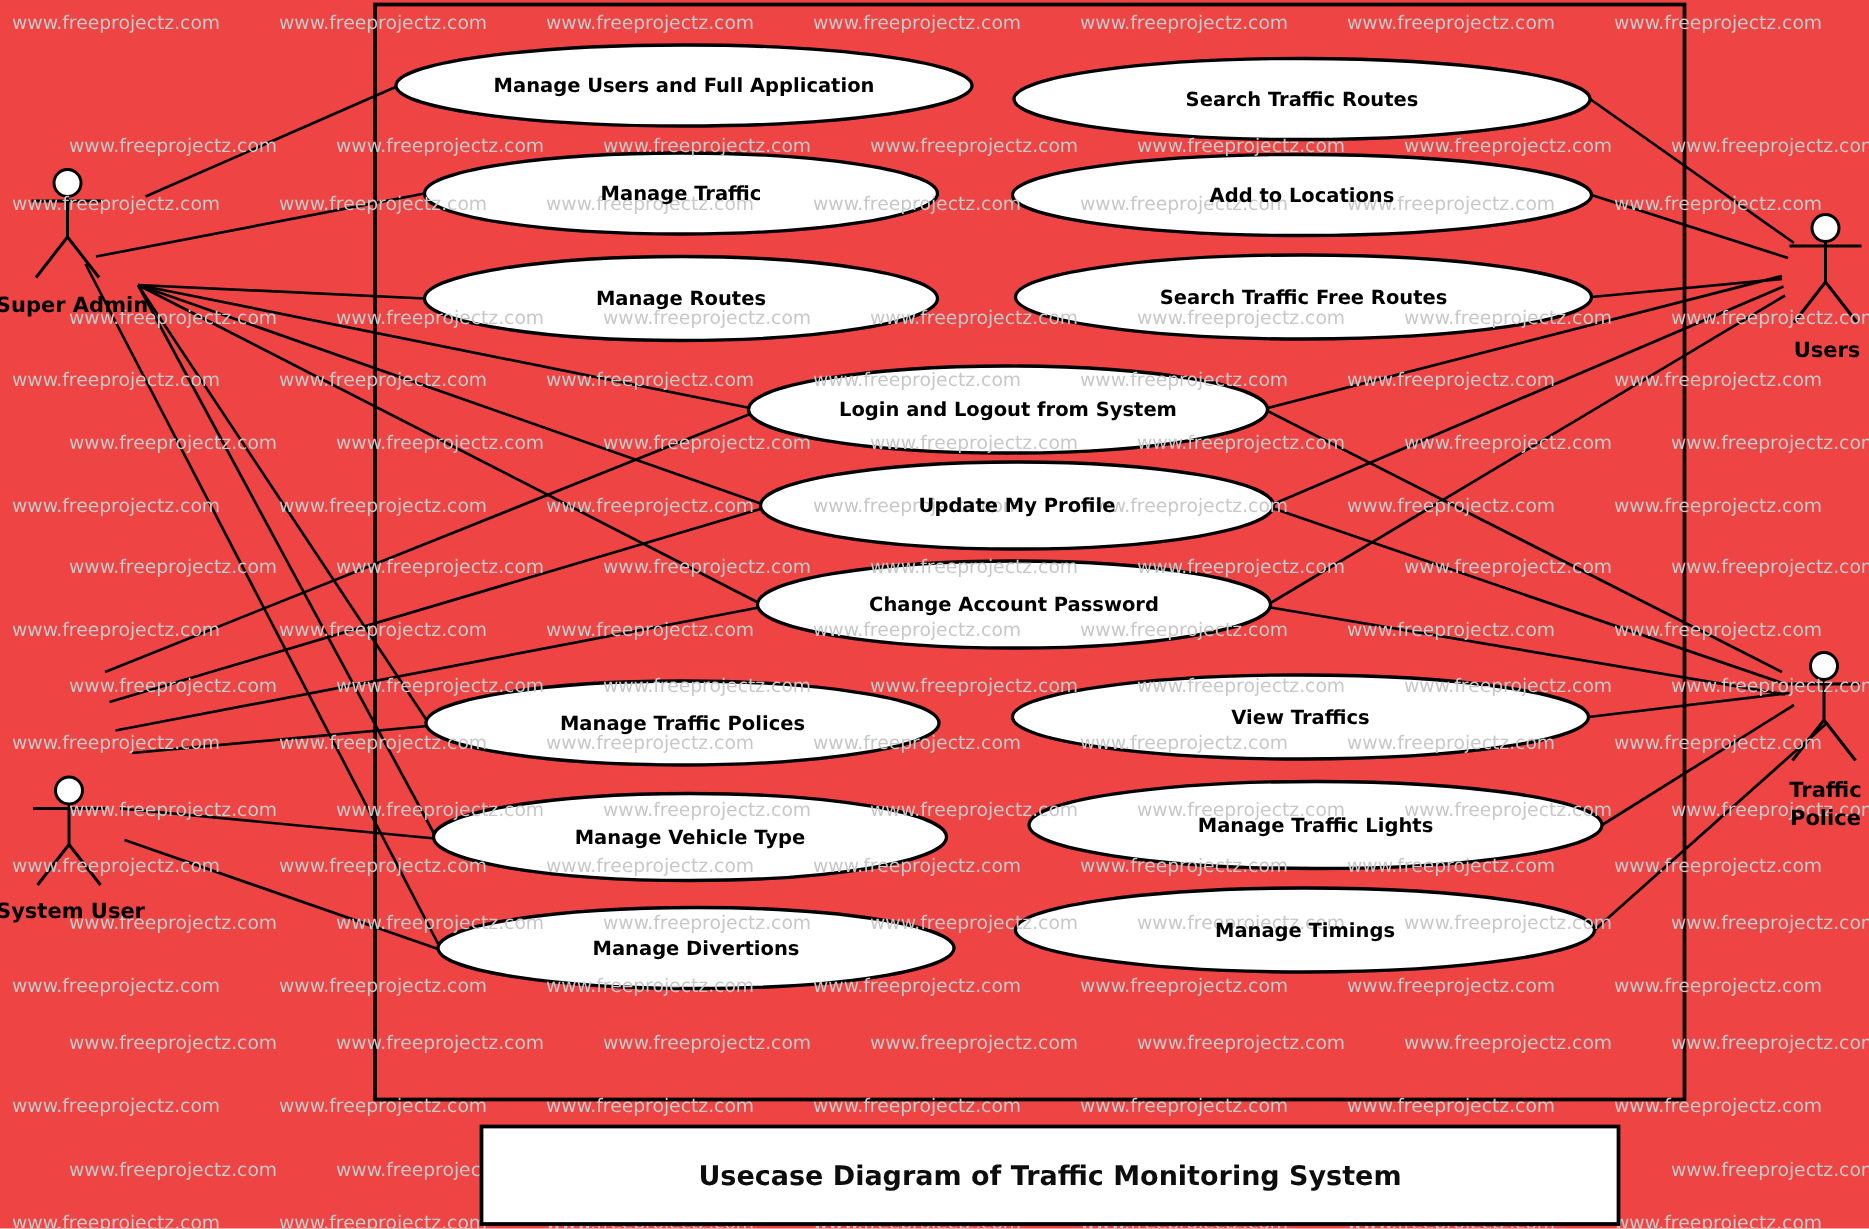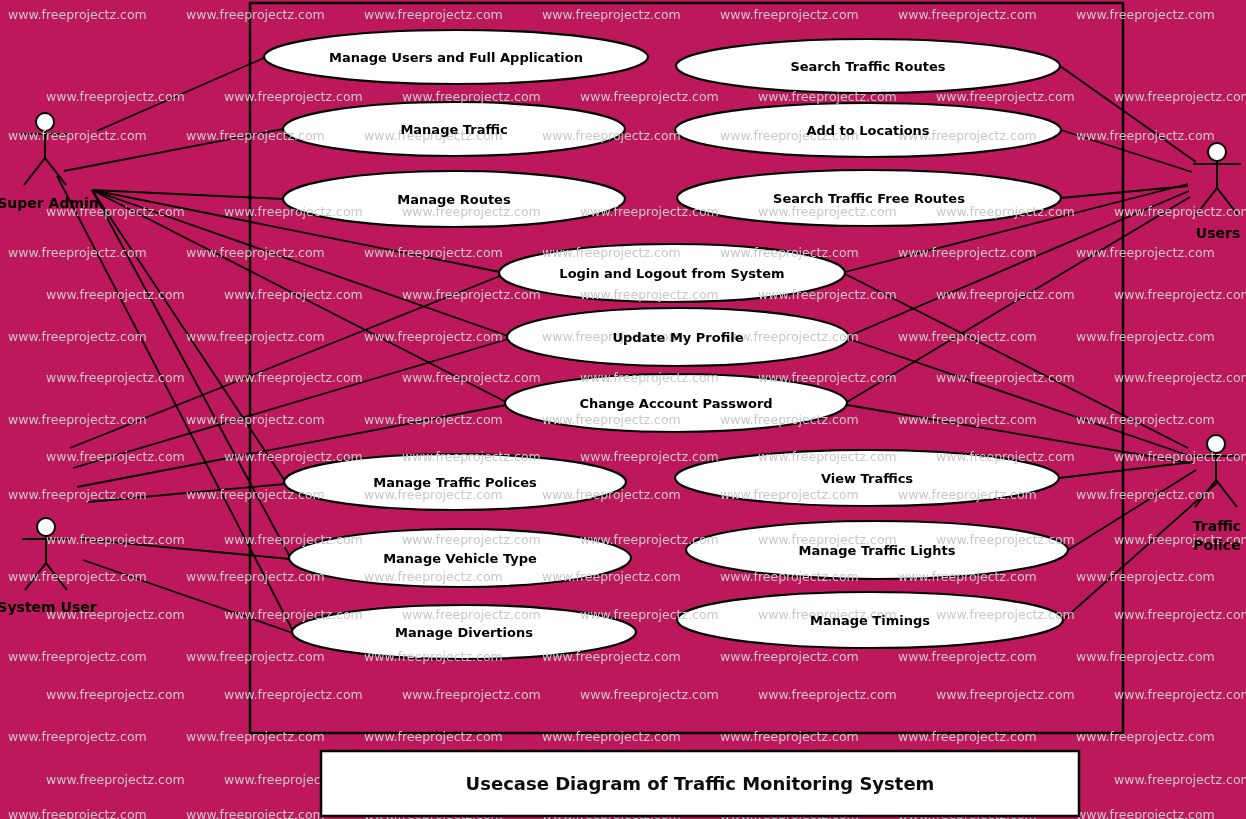--- a/index.html
+++ b/index.html
@@ -1,20 +1,20 @@
 <!DOCTYPE html>
 <html><head>
 <meta charset="utf-8">
 <style>
   html, body { margin: 0; padding: 0; background: #ffffff; }
   .stage {
     position: relative;
     width: 1246px;
     height: 819px;
-    background: #be185d;
+    background: #ef4444;
     overflow: hidden;
     font-family: "DejaVu Sans", "Liberation Sans", sans-serif;
   }
   .stage svg { position: absolute; left: 0; top: 0; }
   text { font-family: "DejaVu Sans", "Liberation Sans", sans-serif; }
   .uc-label     { font-size: 13px; font-weight: bold; fill: #000000; }
   .actor-label  { font-size: 14px; font-weight: bold; fill: #000000; }
   .caption-text { font-size: 18px; font-weight: bold; fill: #0d0d0d; }
   .wm           { font-size: 12.5px; fill: #c8c8c8; }
 </style>

